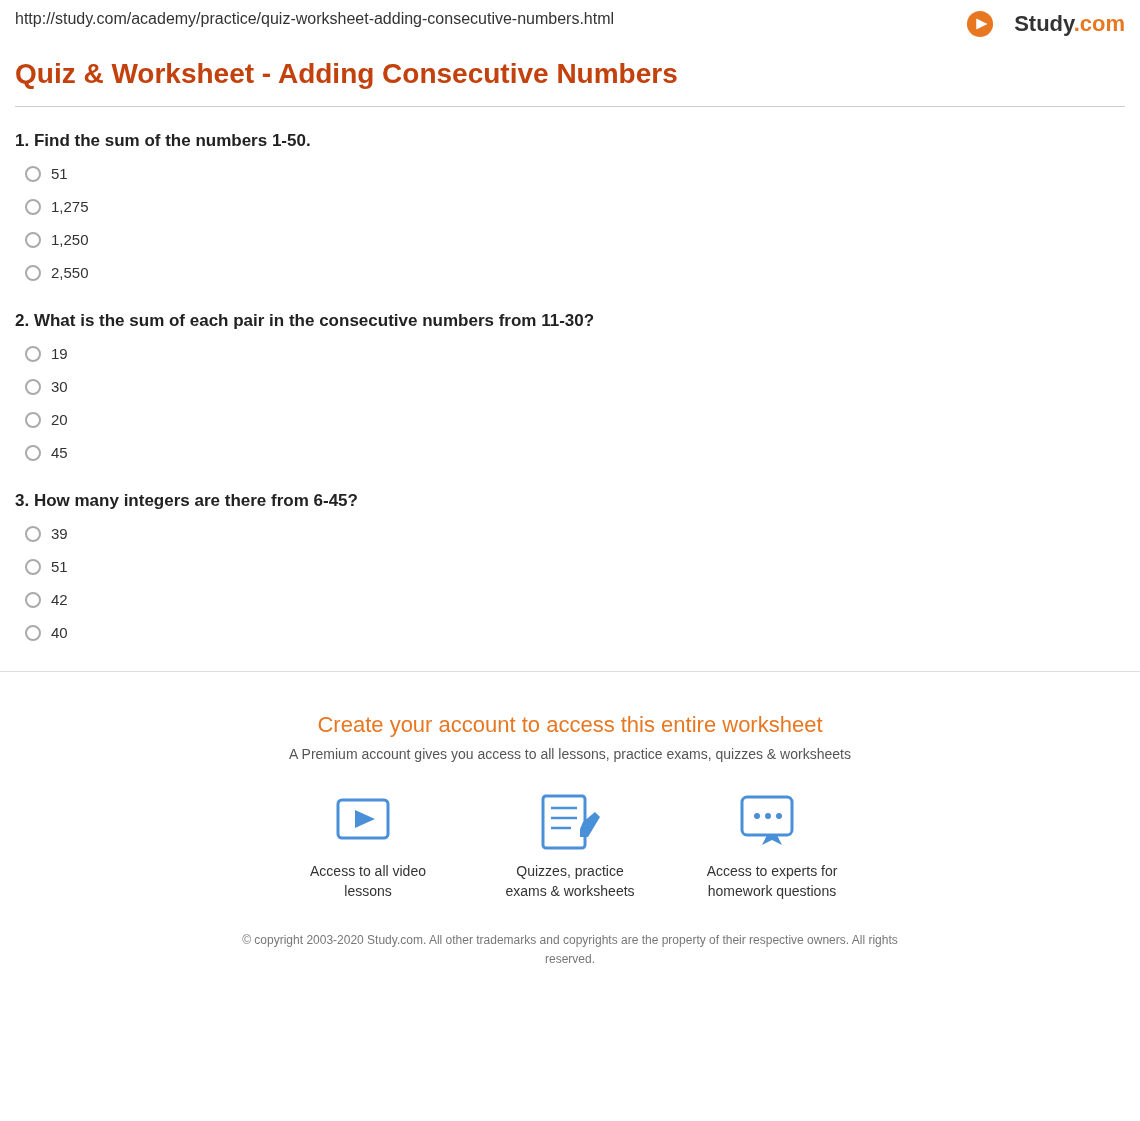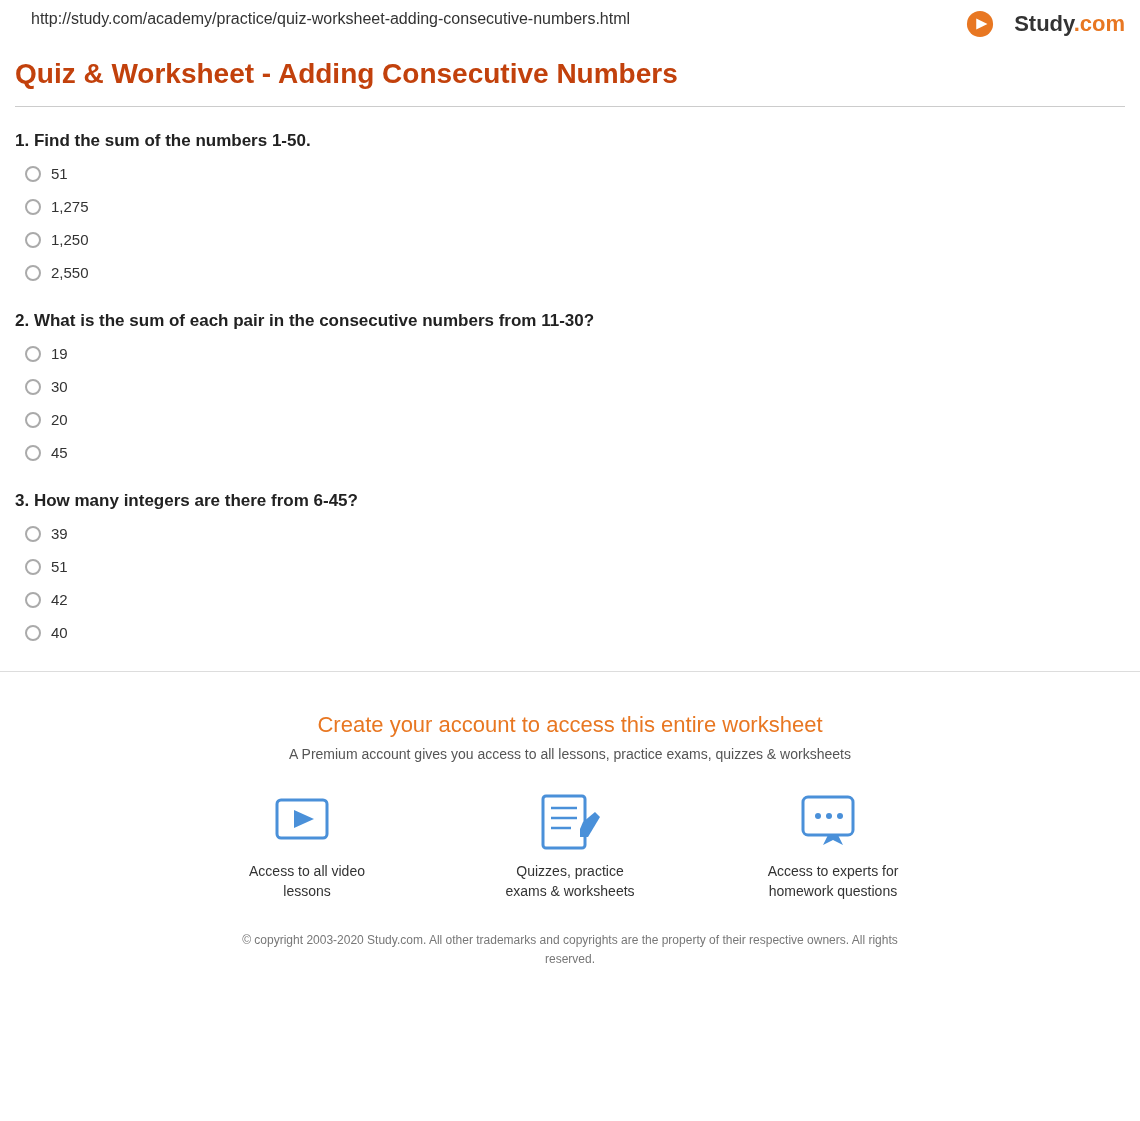--- a/index.html
+++ b/index.html
@@ -88,21 +88,21 @@
 
     .cta-subtitle {
       font-size: 14px;
       color: #555;
       margin-bottom: 30px;
     }
 
     .features-row {
       display: flex;
       justify-content: center;
-      gap: 113px;
+      gap: 52px;
       margin-bottom: 30px;
     }
 
     .feature-item {
       display: flex;
       flex-direction: column;
       align-items: center;
       max-width: 150px;
     }
 
@@ -125,21 +125,21 @@
       max-width: 700px;
       margin: 0 auto;
       line-height: 1.6;
     }
 
     header {
       position: relative;
       display: flex;
       align-items: flex-start;
       justify-content: space-between;
-      padding: 10px 15px 0 31px;
+      padding: 10px 15px 0 15px;
     }
   </style>
 </head>
 <body>
 
 <header>
   <div>
     <span>http://study.com/academy/practice/quiz-worksheet-adding-consecutive-numbers.html</span>
   </div>
   <div class="logo">

